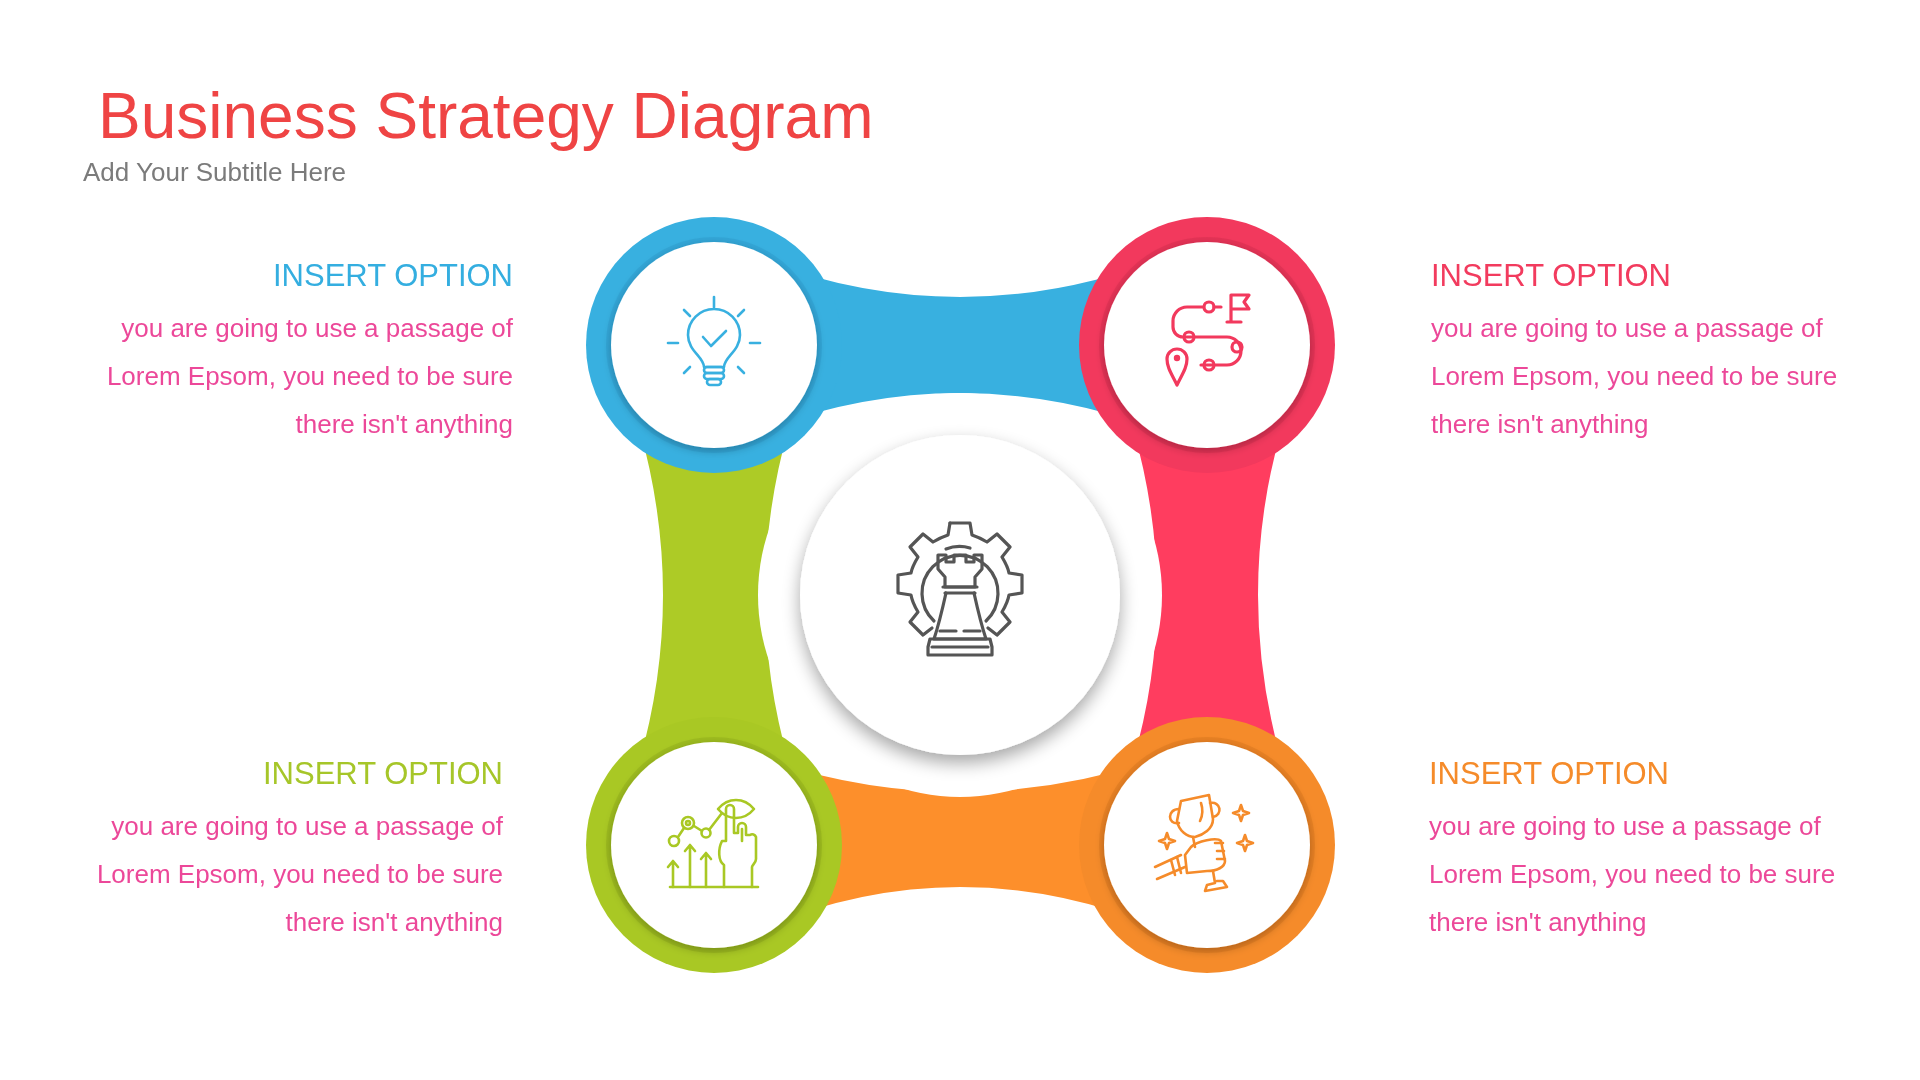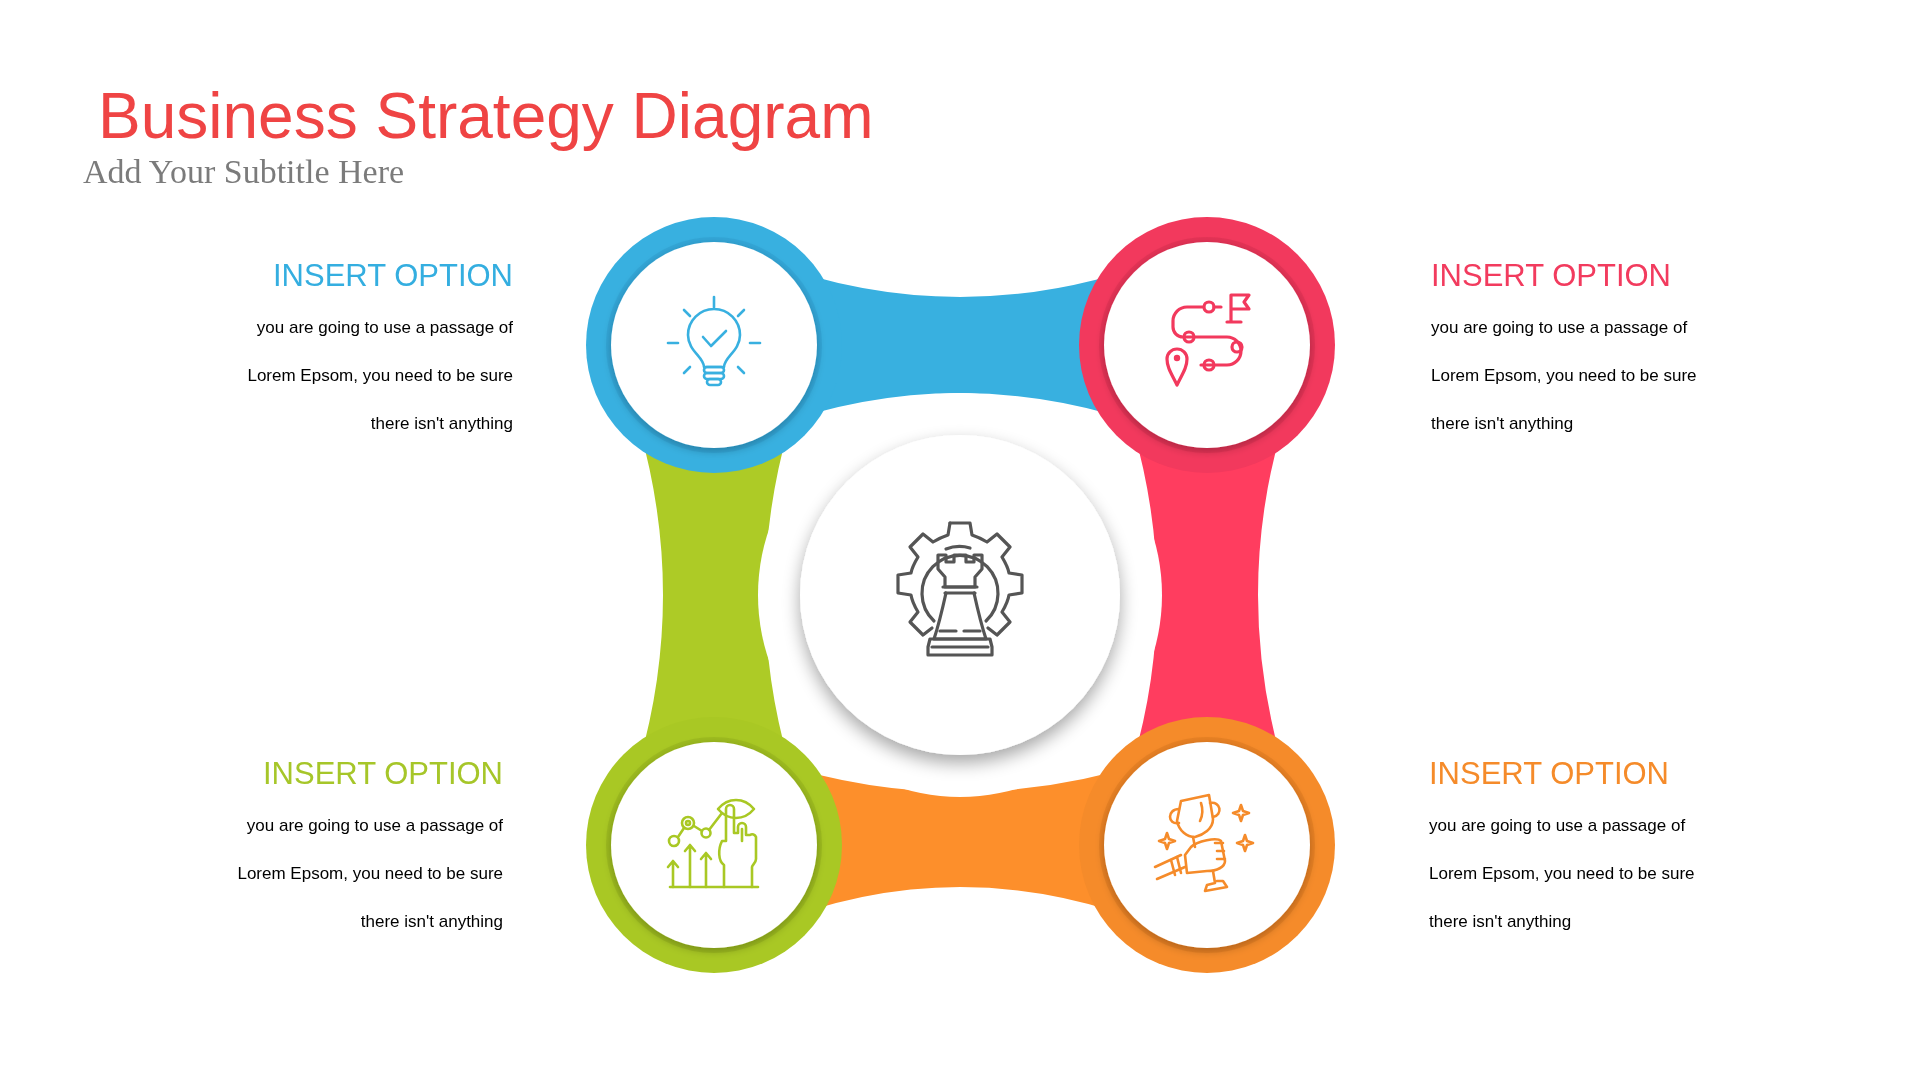--- a/index.html
+++ b/index.html
@@ -8,31 +8,31 @@
     background: #ffffff;
     font-family: "Liberation Sans", "DejaVu Sans", sans-serif;
   }
   .title {
     position: absolute; left: 82px; top: 62px;
     font-size: 64px; line-height: 76px; color: #ef4444;
     font-weight: normal; letter-spacing: 0px; margin: 16px;
   }
   .subtitle {
     position: absolute; left: 83px; top: 156px;
-    font-size: 34px; line-height: 32px; color: #7b7b7b; margin: 0; font-family: Liberation Serif, serif;
+    font-size: 26px; line-height: 32px; color: #7b7b7b; margin: 0;
   }
   .block { position: absolute; width: 460px; }
   .block.left { text-align: right; }
   .block.right { text-align: left; }
   .block .heading {
     font-size: 31px; font-weight: normal; line-height: 40px;
     letter-spacing: 0px; margin: 0 0 8px 0;
   }
   .block .line {
-    font-size: 17px; line-height: 48px; color: #000000; white-space: nowrap;
+    font-size: 26px; line-height: 48px; color: #ec4899; white-space: nowrap;
   }
   #blk-tl { left: 53px;  top: 256px; }
   #blk-tr { left: 1431px; top: 256px; }
   #blk-bl { left: 43px;  top: 754px; }
   #blk-br { left: 1429px; top: 754px; }
   svg.diagram { position: absolute; left: 0; top: 0; }
 </style>
 </head>
 <body>
 

